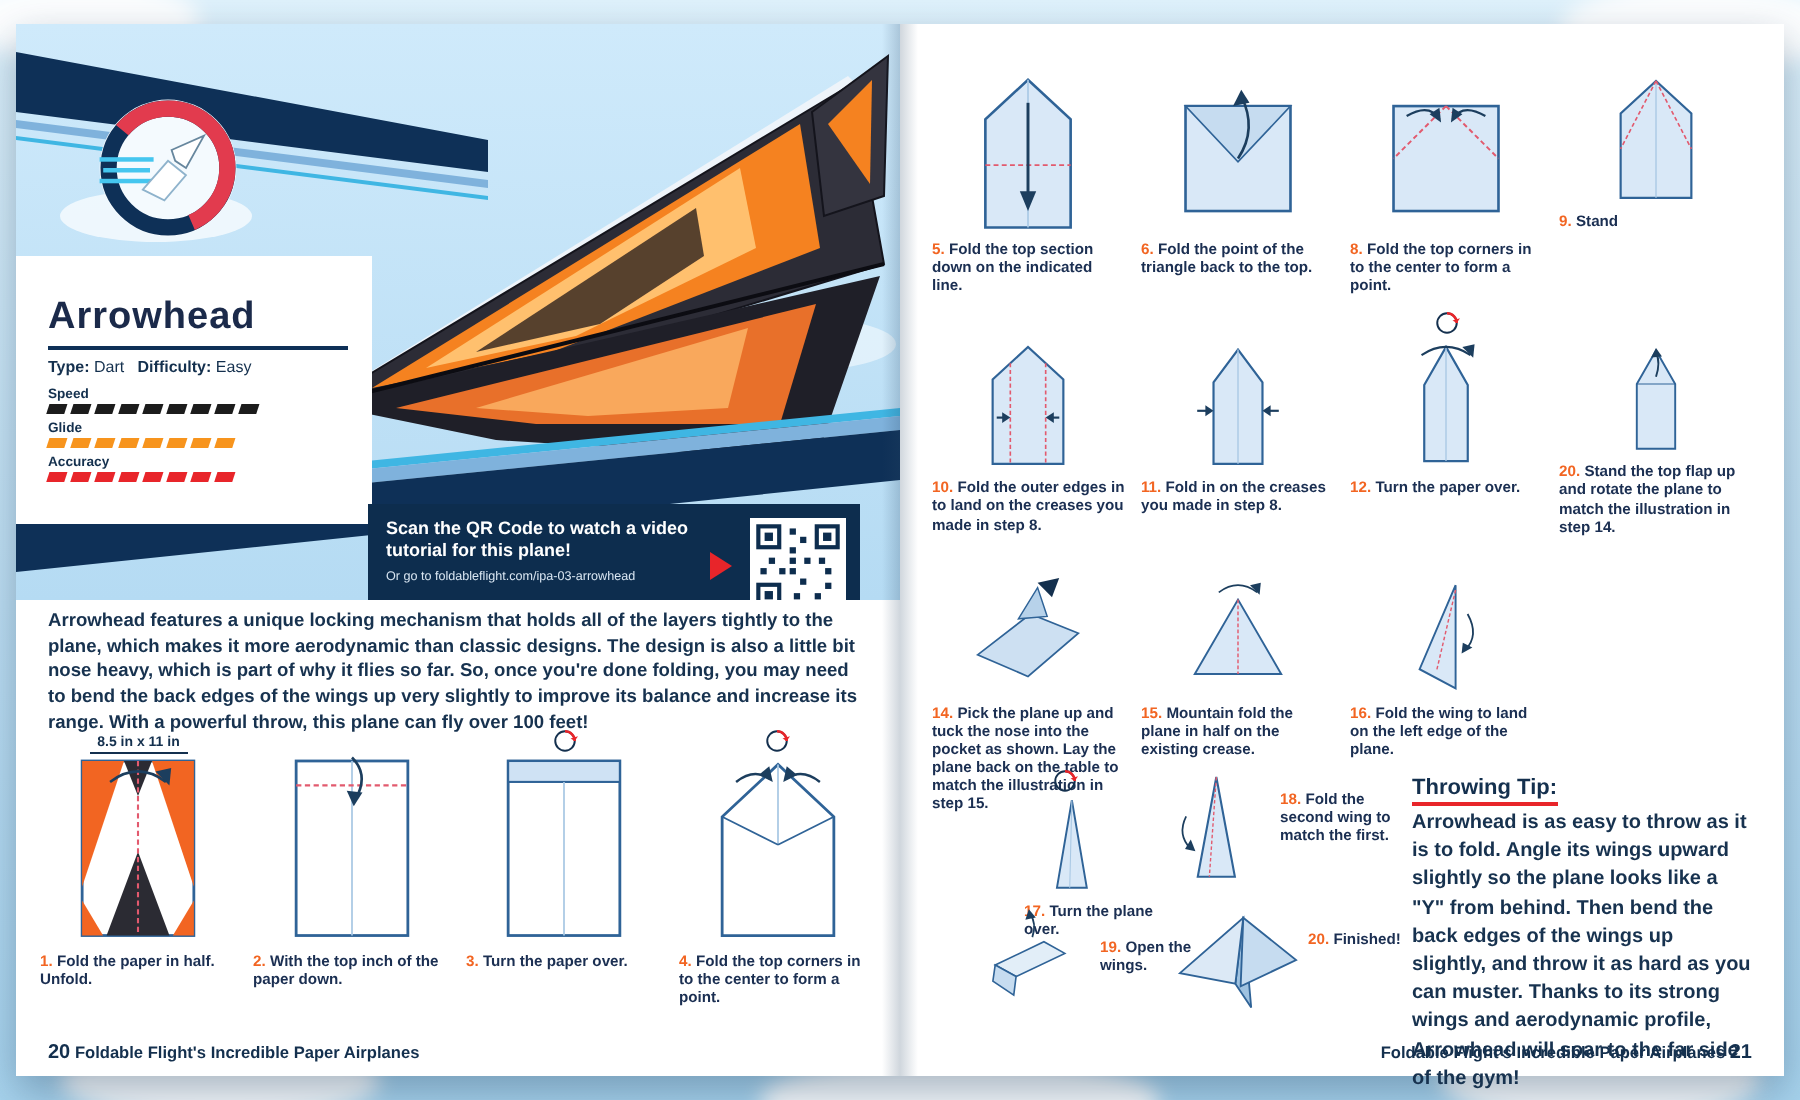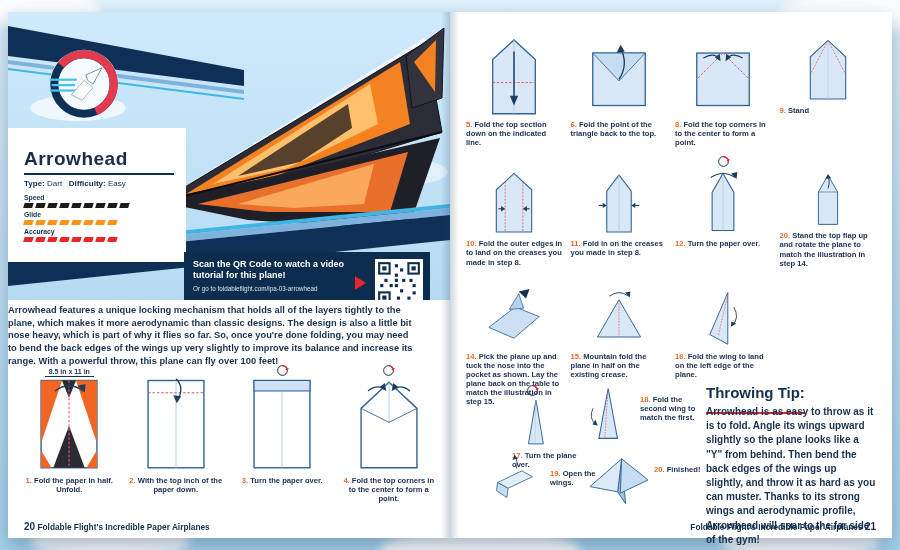--- a/index.html
+++ b/index.html
@@ -37,39 +37,39 @@
     transform:skewX(-18deg)}
   .qrbox{position:absolute;left:176px;top:240px;width:246px;height:62px;background:#0d2d4e;
     padding:7px 9px;color:#fff}
   .qr-head{font-size:9px;font-weight:800;line-height:1.25;width:158px}
   .qr-sub{font-size:6.3px;margin-top:3px;width:160px;color:#d9e6f2}
   .qr-arrow{position:absolute;right:64px;top:24px;width:0;height:0;
     border-left:11px solid #e8252a;border-top:7px solid transparent;border-bottom:7px solid transparent}
   .qr-code{position:absolute;right:7px;top:7px;background:#fff}
 
   
-  .intro{position:absolute;left:0;top:292px;width:410px;font-size:9.3px;font-weight:700;
+  .intro{position:absolute;left:16px;top:292px;width:410px;font-size:9.3px;font-weight:700;
     color:#17324f;line-height:1.36}
   .lsteps{position:absolute;left:12px;top:352px;width:418px;display:grid;
     grid-template-columns:repeat(4,1fr);column-gap:8px}
   .cell-top{height:13px;display:flex;justify-content:center;align-items:flex-end}
   .size-label{font-size:7px;font-weight:700;color:#14304e;border-bottom:1px solid #14304e;padding:0 4px 1px}
   .cell svg{display:block;margin:0 auto}
   .cap{font-size:7.6px;line-height:1.2;color:#1b2f52;font-weight:600;margin-top:3px}
   .cap .num{color:#f26522;font-weight:800}
-  .lsteps .cap{text-align:center}
+  .lsteps .cap{text-align:left}
 
   
   .rp-grid{position:absolute;left:16px;top:10px;width:410px;display:grid;
     grid-template-columns:repeat(4,1fr);column-gap:8px;row-gap:8px}
   .rp-grid .cap{text-align:left}
   .rp-bottom{position:absolute;left:16px;top:372px;width:410px;height:142px}
   .rp-bottom .abs{position:absolute}
   .tip{position:absolute;left:240px;top:0;width:170px}
-  .tip-head{font-size:15px;font-weight:800;color:#14304e;border-bottom:2px solid #e8252a;padding-bottom:11px}
+  .tip-head{font-size:11px;font-weight:800;color:#14304e;border-bottom:2px solid #e8252a;padding-bottom:1px}
   .tip-text{font-size:10px;font-weight:600;color:#17324f;line-height:1.42;margin-top:3px}
   .tip-bar{margin-top:6px;height:9px;border:1px solid #7fb2dc;
     background:repeating-linear-gradient(45deg,#bcd9ef 0 3px,#fff 3px 6px)}
 
   
   .pfoot{position:absolute;bottom:6px;font-size:8.3px;font-weight:700;color:#14304e;white-space:nowrap}
   .pfoot .pnum{font-size:10px;font-weight:800}
   .page.left .pfoot{left:16px}
   .page.right .pfoot{right:16px}
 </style>

